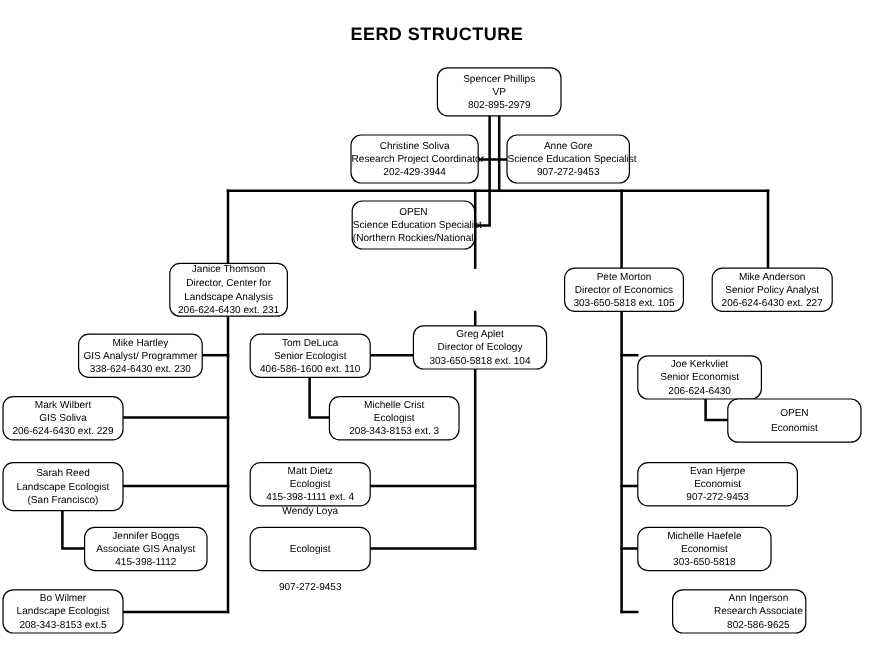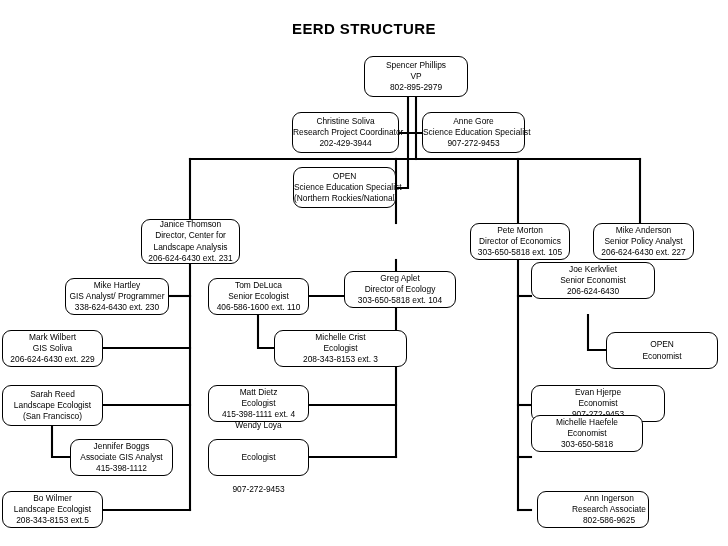--- a/index.html
+++ b/index.html
@@ -162,54 +162,54 @@
       <div class="node" style="left: 2px; top: 491px; width: 101px; height: 37px;">
         <span class="ln">Bo Wilmer</span>
         <span class="ln">Landscape Ecologist</span>
         <span class="ln">208-343-8153 ext.5</span>
       </div>
       <div class="node" style="left: 208px; top: 278px; width: 101px; height: 37px;">
         <span class="ln">Tom DeLuca</span>
         <span class="ln">Senior Ecologist</span>
         <span class="ln">406-586-1600 ext. 110</span>
       </div>
-      <div class="node" style="left: 274px; top: 330px; width: 133px; height: 37px;">
+      <div class="node" style="left: 274px; top: 330px; width: 109px; height: 37px;">
         <span class="ln">Michelle Crist</span>
         <span class="ln">Ecologist</span>
         <span class="ln">208-343-8153 ext. 3</span>
       </div>
       <div class="node" style="left: 208px; top: 385px; width: 101px; height: 37px;">
         <span class="ln">Matt Dietz</span>
         <span class="ln">Ecologist</span>
         <span class="ln">415-398-1111 ext. 4</span>
       </div>
       <div class="node" style="left: 208px; top: 439px; width: 101px; height: 37px; gap: 21px;">
         <span class="ln">Wendy Loya</span>
         <span class="ln">Ecologist</span>
         <span class="ln">907-272-9453</span>
       </div>
-      <div class="node" style="left: 531px; top: 262px; width: 124px; height: 37px;">
+      <div class="node" style="left: 531px; top: 296px; width: 104px; height: 37px;">
         <span class="ln">Joe Kerkvliet</span>
         <span class="ln">Senior Economist</span>
         <span class="ln">206-624-6430</span>
       </div>
       <div class="node" style="left: 606px; top: 332px; width: 112px; height: 37px;">
         <span class="ln">OPEN</span>
         <span class="ln">Economist</span>
       </div>
       <div class="node" style="left: 531px; top: 385px; width: 134px; height: 37px;">
         <span class="ln">Evan Hjerpe</span>
         <span class="ln">Economist</span>
         <span class="ln">907-272-9453</span>
       </div>
-      <div class="node" style="left: 531px; top: 415px; width: 112px; height: 37px;">
+      <div class="node" style="left: 531px; top: 439px; width: 112px; height: 37px;">
         <span class="ln">Michelle Haefele</span>
         <span class="ln">Economist</span>
         <span class="ln">303-650-5818</span>
       </div>
-      <div class="node" style="left: 537px; top: 491px; width: 112px; height: 37px; padding-left: 32px;">
+      <div class="node" style="left: 560px; top: 491px; width: 112px; height: 37px; padding-left: 32px;">
         <span class="ln">Ann Ingerson</span>
         <span class="ln">Research Associate</span>
         <span class="ln">802-586-9625</span>
       </div>
     </div>
 
 </div>
 
 </body></html>

